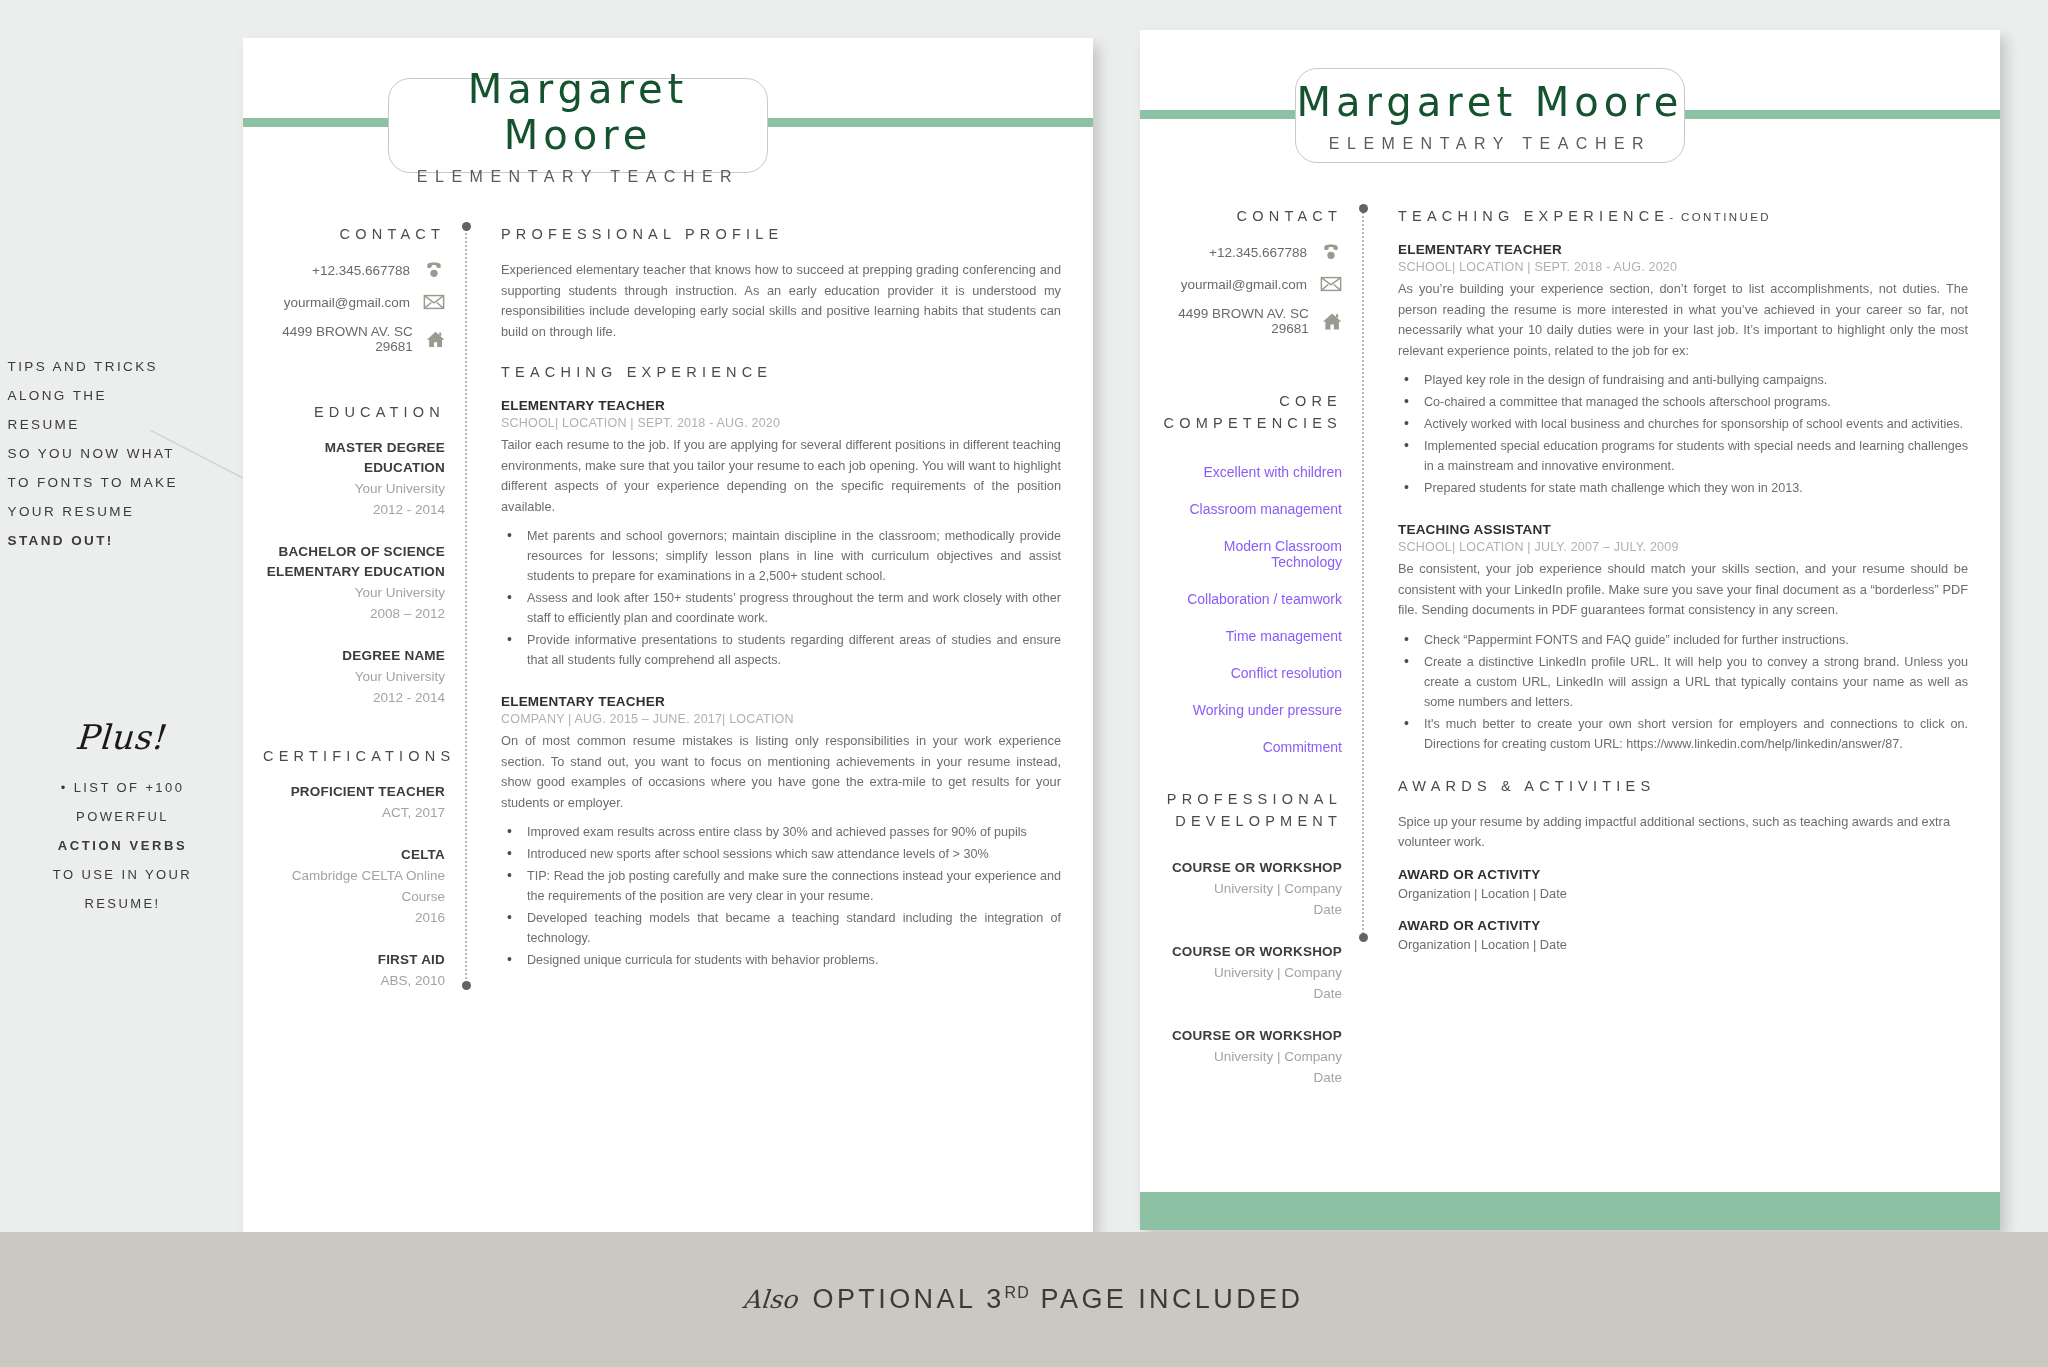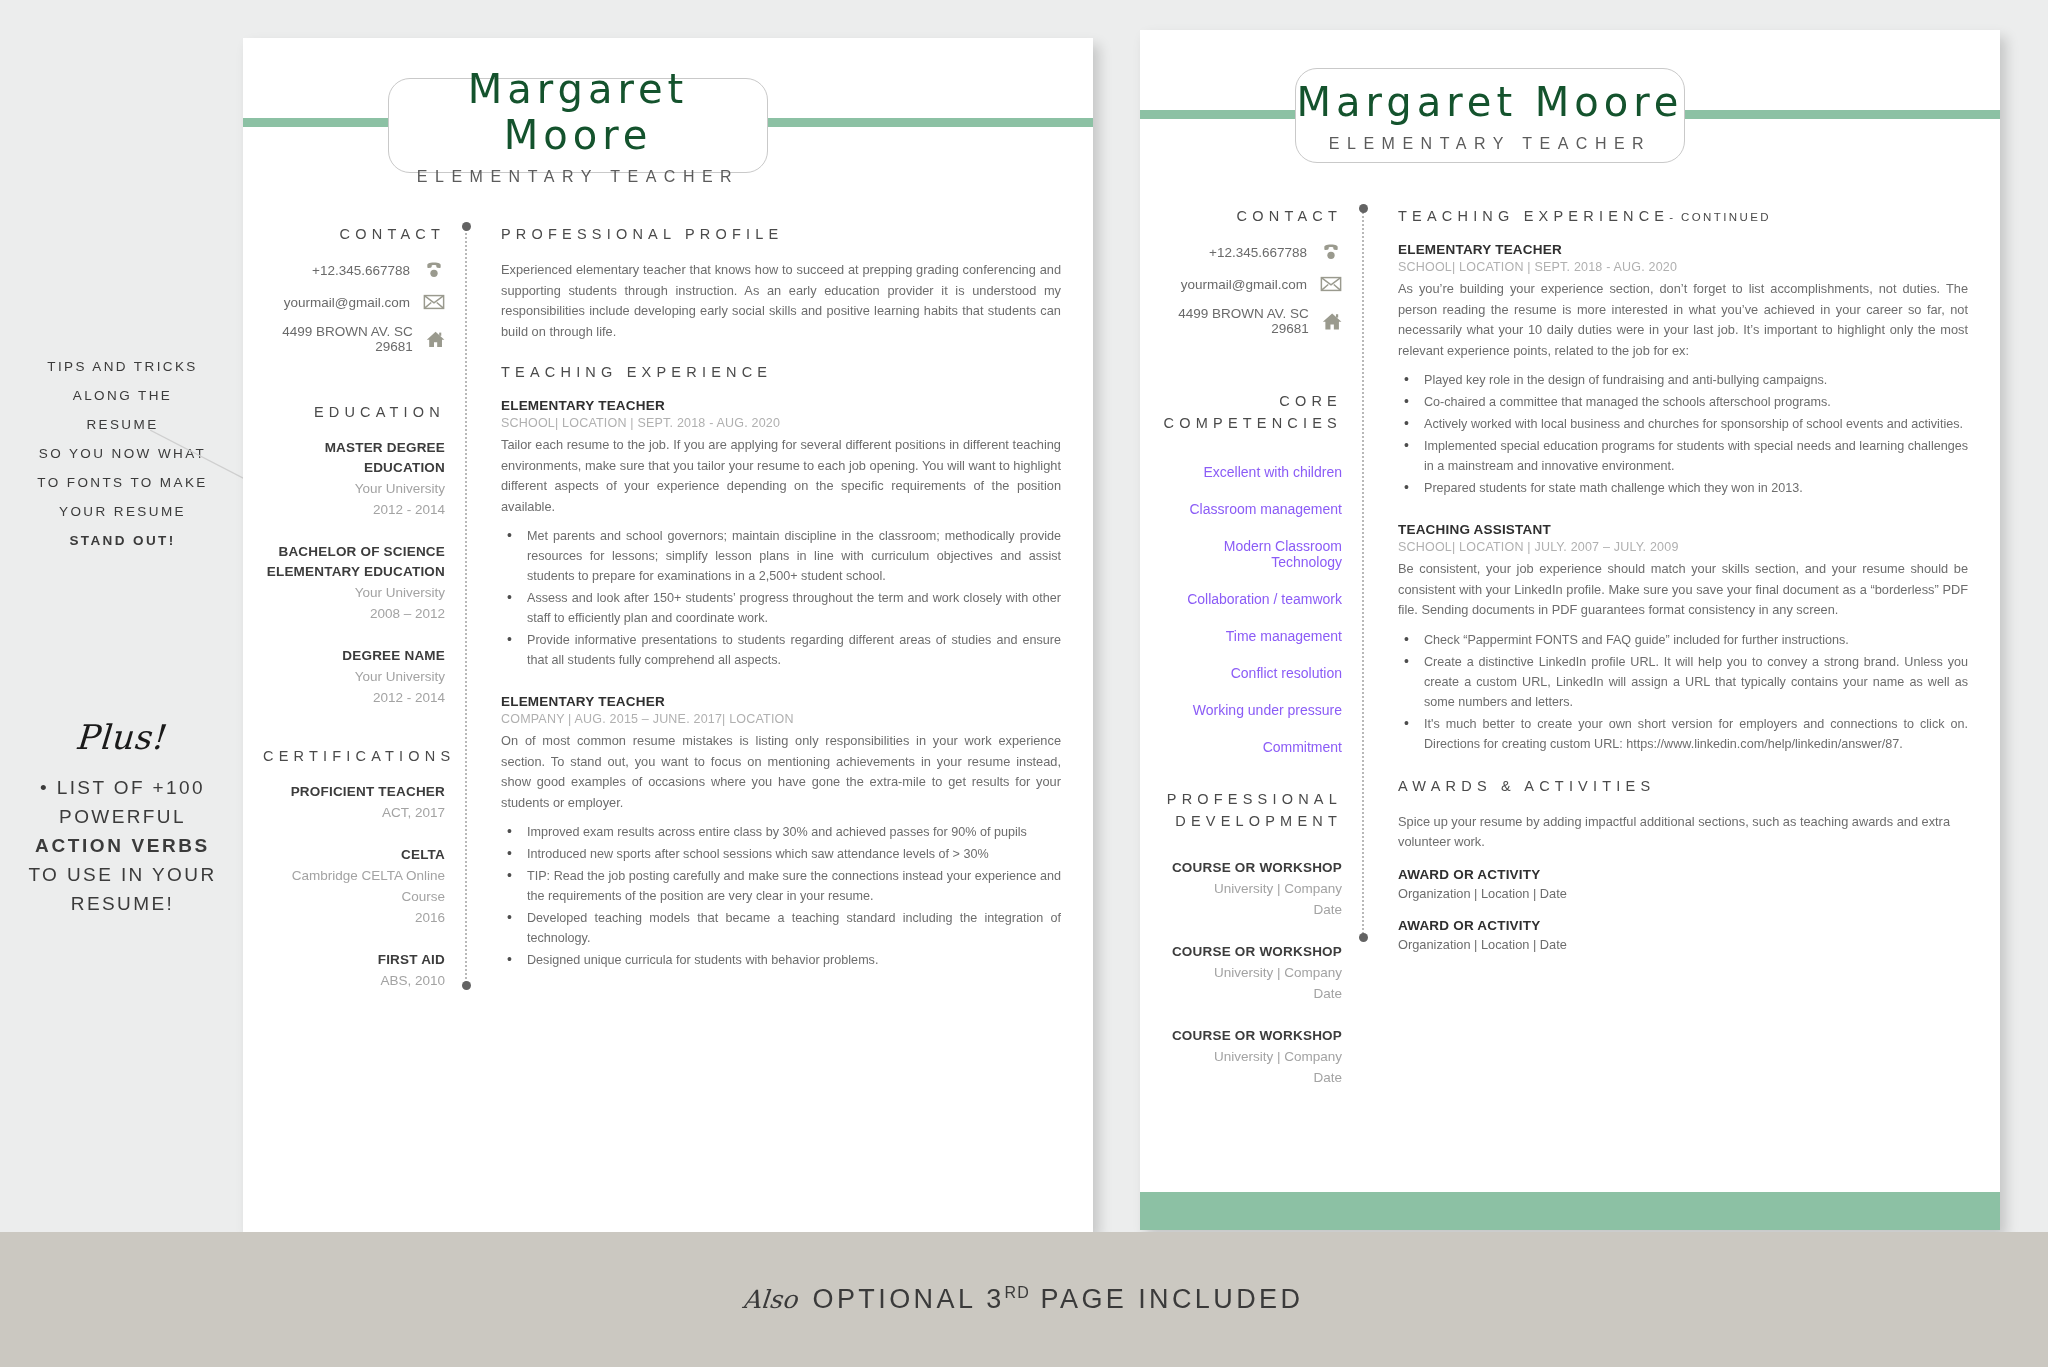--- a/index.html
+++ b/index.html
@@ -10,35 +10,35 @@
     overflow: hidden;
   }
   .stage { position: relative; width: 2048px; height: 1367px; }
 
   
   .promo {
     position: absolute; left: 0; top: 0; width: 245px; height: 1232px;
     display: flex; flex-direction: column; align-items: center;
   }
   .promo-tips {
-    margin-top: 352px; text-align: center; width: 230px;
+    margin-top: 352px; text-align: left; width: 230px;
     font-size: 13.5px; letter-spacing: 2.4px; line-height: 29px;
     color: #3b3b3b;
   }
   .promo-tips .strong { font-weight: 700; }
   .promo-plus {
     margin-top: 162px; text-align: center; width: 230px;
   }
   .plus-script {
     font-family: "DejaVu Serif", serif; font-style: italic;
     font-size: 34px; color: #1a1a1a; letter-spacing: .5px;
     transform: skewX(-6deg); display: block; margin-bottom: 16px;
   }
   .promo-list {
-    font-size: 19px; letter-spacing: 2.4px; line-height: 29px;
+    font-size: 13px; letter-spacing: 2.4px; line-height: 29px;
     color: #3b3b3b;
   }
   .promo-list .strong { font-weight: 700; letter-spacing: 2.6px; }
   .pointer-line {
     position: absolute; left: 150px; top: 430px;
     width: 120px; height: 80px; pointer-events: none;
   }
 
   
   .page {

